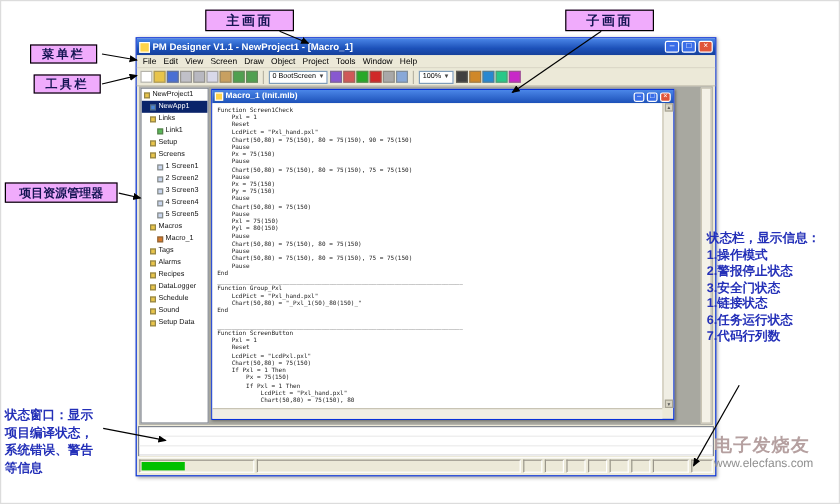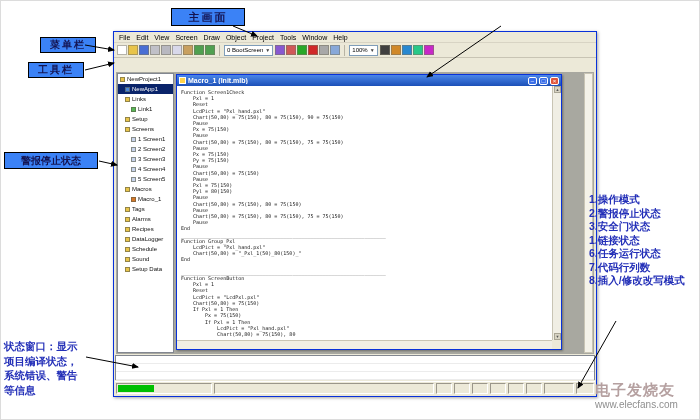--- a/index.html
+++ b/index.html
@@ -49,42 +49,49 @@
 
   
   .statusbar{position:absolute;left:1px;right:1px;bottom:1px;height:14px;background:#ece9d8;border-top:1px solid #fff;display:flex;gap:2px;padding:1px;}
   .sb-cell{border:1px solid;border-color:#9a968a #fff #fff #9a968a;background:#ece9d8;flex:none;}
   .sb-progress{width:96px;position:relative;}
   .sb-green{position:absolute;left:1px;top:1px;bottom:1px;width:36px;}
   .sb-main{flex:1 1 auto;}
   .sb-s{width:16px;} .sb-rowcol{width:30px;} .sb-ins{width:18px;}
 
   
-  .callout{position:absolute;background:#3b82f6;border:1px solid #000;font-size:11px;font-weight:bold;color:#141452;display:flex;align-items:center;justify-content:center;letter-spacing:2px;z-index:40;}
+  .callout{position:absolute;background:#f0abfc;border:1px solid #000;font-size:11px;font-weight:bold;color:#141452;display:flex;align-items:center;justify-content:center;letter-spacing:2px;z-index:40;}
   .co-main{left:170px;top:7px;width:74px;height:18px;}
   .co-sub{left:470px;top:7px;width:74px;height:18px;}
-  .co-menu{left:39px;top:36px;width:56px;height:16px;font-size:10px;}
+  .co-menu{left:24px;top:36px;width:56px;height:16px;font-size:10px;}
   .co-tool{left:27px;top:61px;width:56px;height:16px;font-size:10px;}
   .co-proj{left:3px;top:151px;width:94px;height:17px;font-size:10px;letter-spacing:0;}
   .note{position:absolute;font-size:10.5px;font-weight:bold;color:#2430b8;z-index:40;}
   .note-sw{left:3px;top:338px;width:98px;line-height:14.5px;}
   .note-sb{left:588px;top:192px;width:110px;line-height:13.5px;}
-  .watermark{position:absolute;left:594px;top:381px;z-index:40;line-height:1.1;}
+  .watermark{position:absolute;left:594px;top:363px;z-index:40;line-height:1.1;}
   .wm-brand{font-size:15px;font-weight:bold;color:#b5a0a0;letter-spacing:1px;}
   .wm-url{font-size:10px;color:#8f8f8f;}
 
   .arrows{position:absolute;inset:0;pointer-events:none;z-index:50;}
 </style>
 </head>
 <body>
 
 <div class="canvas">
 
   <div class="app">
 
+    <div class="titlebar">
+      <span class="title-icon"></span>
+      <span class="title-text">PM Designer V1.1 - NewProject1 - [Macro_1]</span>
+      <span class="win-btn btn-min">–</span>
+      <span class="win-btn btn-max">□</span>
+      <span class="win-btn btn-close">×</span>
+    </div>
 
     <div class="menubar">
 
     <span class="menu-item">File</span>
         <span class="menu-item">Edit</span>
         <span class="menu-item">View</span>
         <span class="menu-item">Screen</span>
         <span class="menu-item">Draw</span>
         <span class="menu-item">Object</span>
         <span class="menu-item">Project</span>
@@ -319,41 +326,42 @@
       <div class="sb-cell sb-s"></div>
       <div class="sb-cell sb-s"></div>
       <div class="sb-cell sb-s"></div>
       <div class="sb-cell sb-s"></div>
       <div class="sb-cell sb-rowcol"></div>
       <div class="sb-cell sb-ins"></div>
     </div>
   </div>
 
   <div class="callout co-main">主画面</div>
+  <div class="callout co-sub">子画面</div>
   <div class="callout co-menu">菜单栏</div>
   <div class="callout co-tool">工具栏</div>
-  <div class="callout co-proj">警报停止状态</div>
+  <div class="callout co-proj">项目资源管理器</div>
 
   <div class="note note-sw">
 
   <div>状态窗口：显示</div>
       <div>项目编译状态，</div>
       <div>系统错误、警告</div>
       <div>等信息</div>
     </div>
 
   <div class="note note-sb">
 
+  <div>状态栏，显示信息：</div>
       <div>1.操作模式</div>
       <div>2.警报停止状态</div>
       <div>3.安全门状态</div>
       <div>1.链接状态</div>
       <div>6.任务运行状态</div>
       <div>7.代码行列数</div>
-      <div>8.插入/修改改写模式</div>
     </div>
 
   <div class="watermark">
     <div class="wm-brand">电子发烧友</div>
     <div class="wm-url">www.elecfans.com</div>
   </div>
 
   <svg class="arrows" width="700" height="420">
     <defs>
       <marker id="ah" markerWidth="8" markerHeight="8" refX="6" refY="3" orient="auto">

